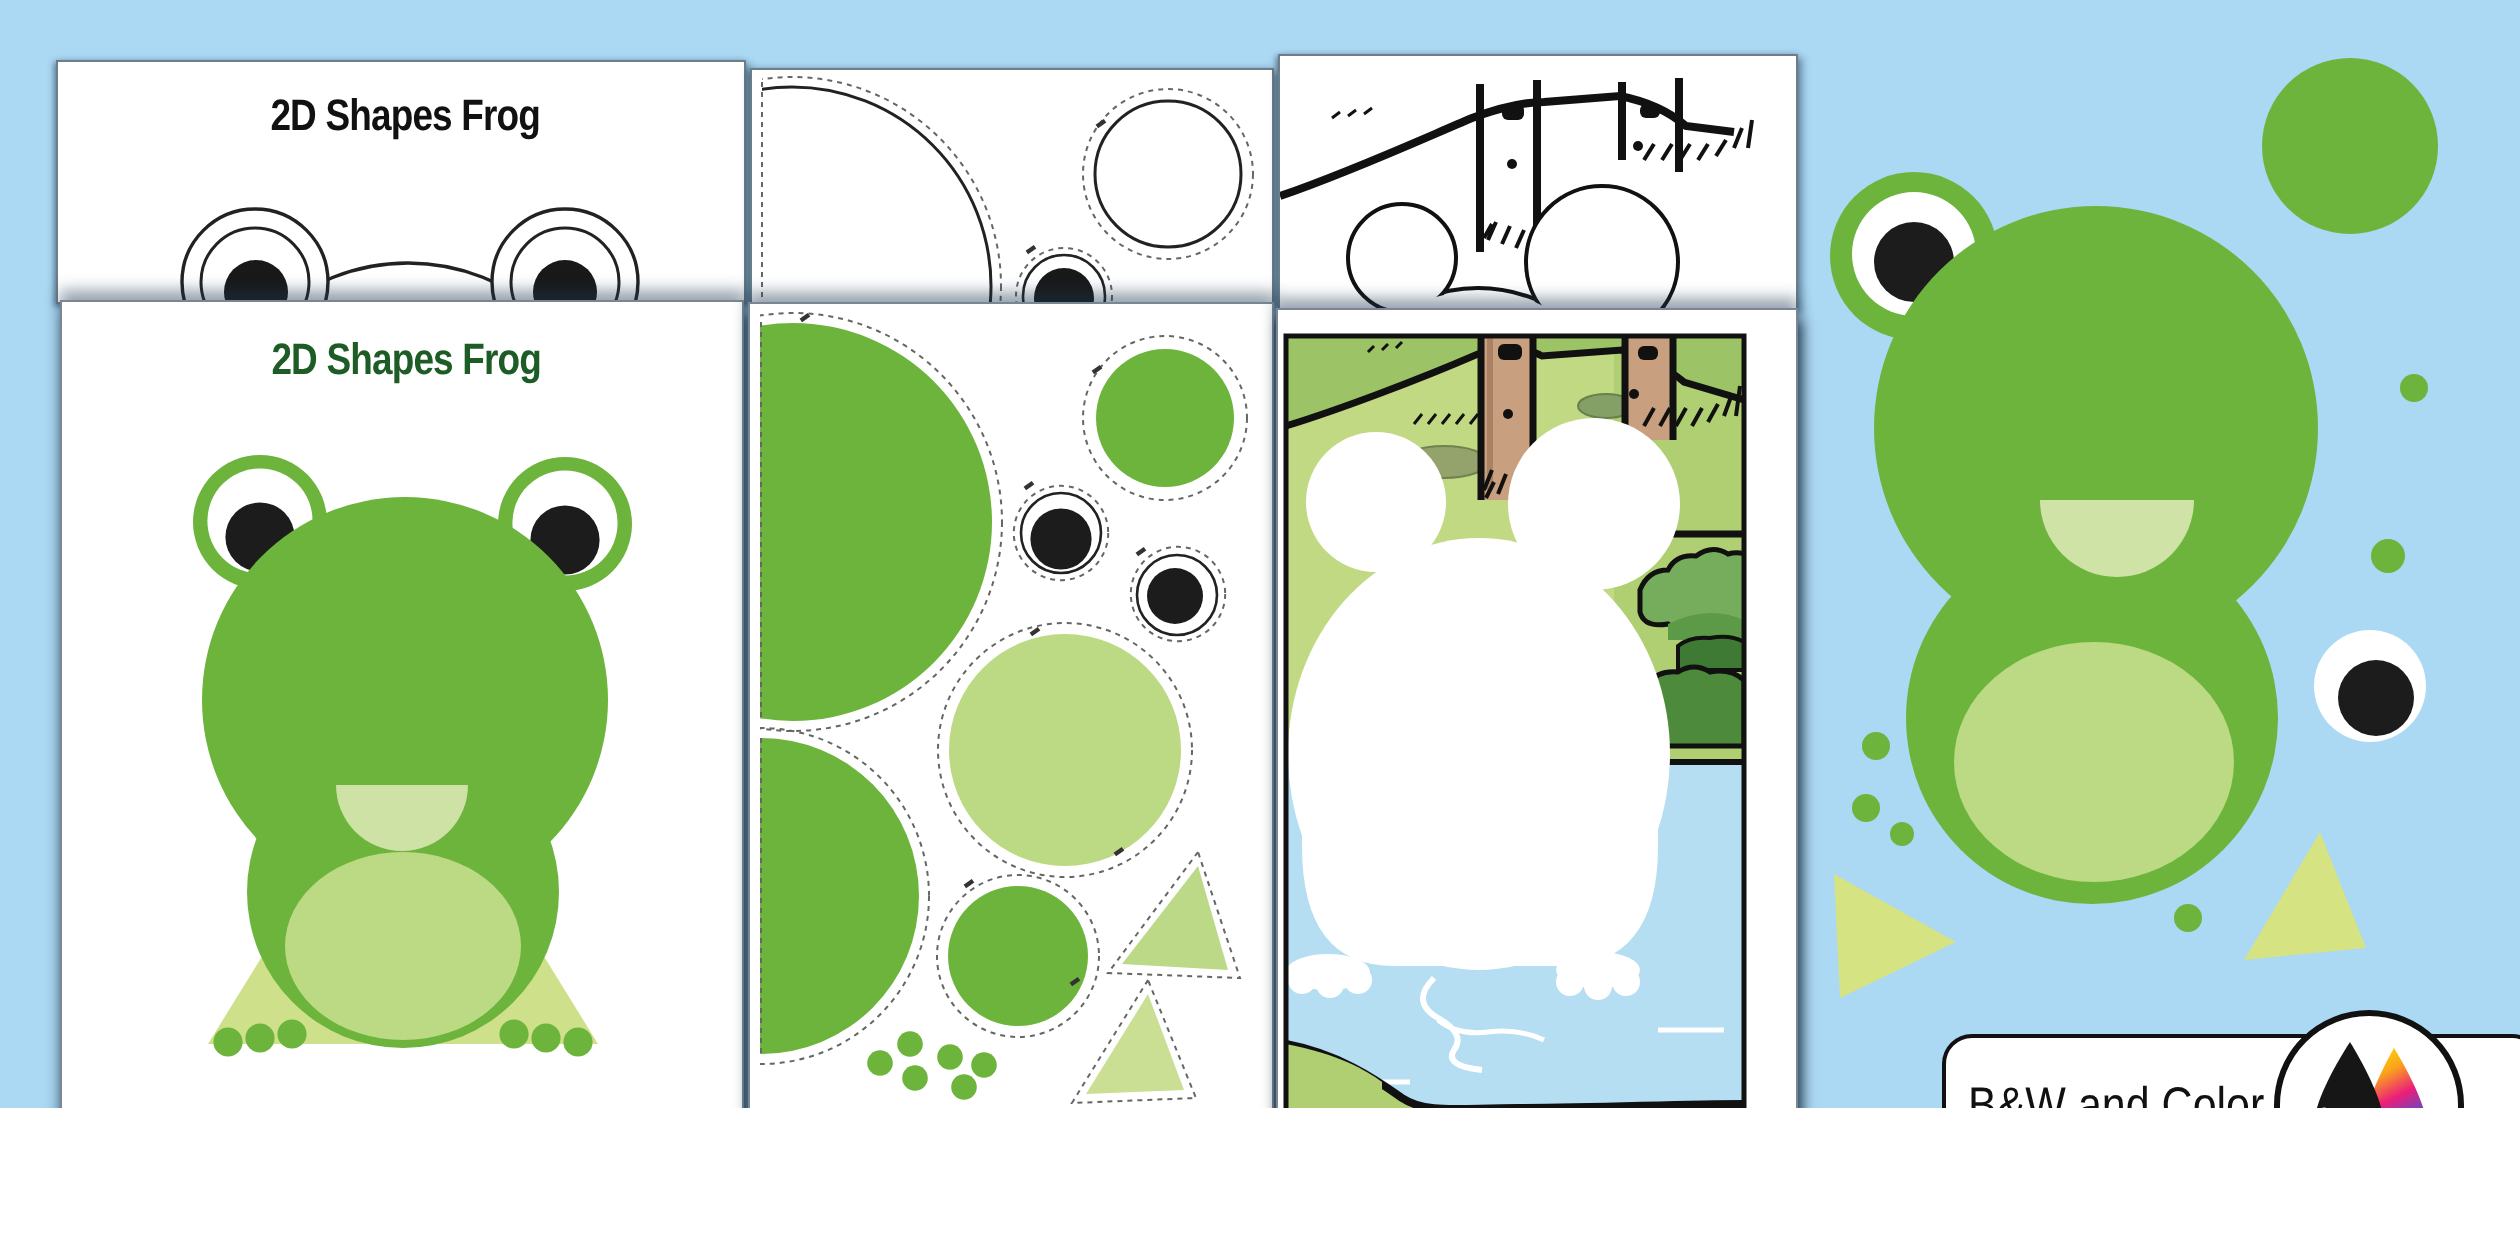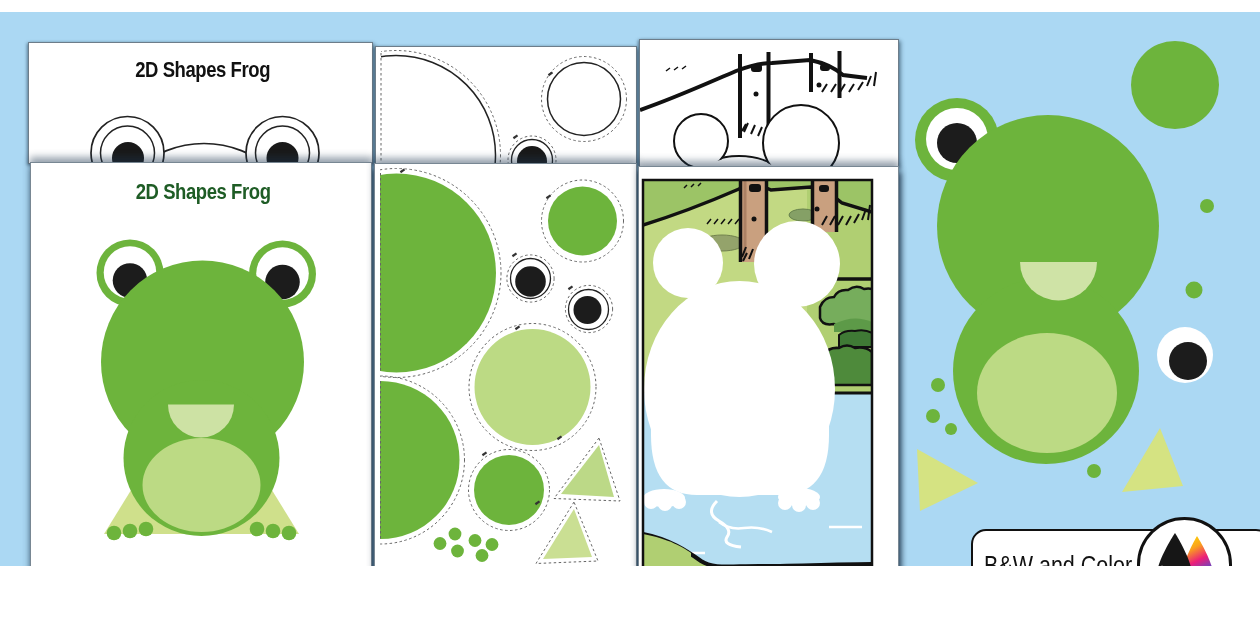--- a/index.html
+++ b/index.html
@@ -1,17 +1,17 @@
 <!DOCTYPE html>
 <html><head>
 <meta charset="utf-8">
 <style>
   html,body{margin:0;padding:0;}
   body{width:1260px;height:630px;overflow:hidden;font-family:"Liberation Sans",sans-serif;}
-  .stage{position:relative;width:1260px;height:554px;background:#abd8f3;overflow:hidden;margin-top:12px;}
+  .stage{position:relative;width:1260px;height:554px;background:#abd8f3;overflow:hidden;}
   .page{position:absolute;background:#fff;box-sizing:border-box;}
   .back{box-shadow:-1px 1px 3px rgba(20,45,65,.5),2px 2px 4px rgba(20,45,65,.45);border:1px solid rgba(30,55,75,.65);z-index:1;}
   .front{box-shadow:0 -5px 7px rgba(30,55,80,.45),2px 6px 6px rgba(5,22,40,.75);border:1px solid rgba(30,55,75,.6);z-index:2;}
   .title{position:absolute;width:100%;text-align:center;font-weight:bold;font-size:22px;letter-spacing:-.5px;transform:scaleX(.84);}
   svg{position:absolute;left:0;top:0;}
 </style>
 </head>
 <body>
 <div class="stage">
 

